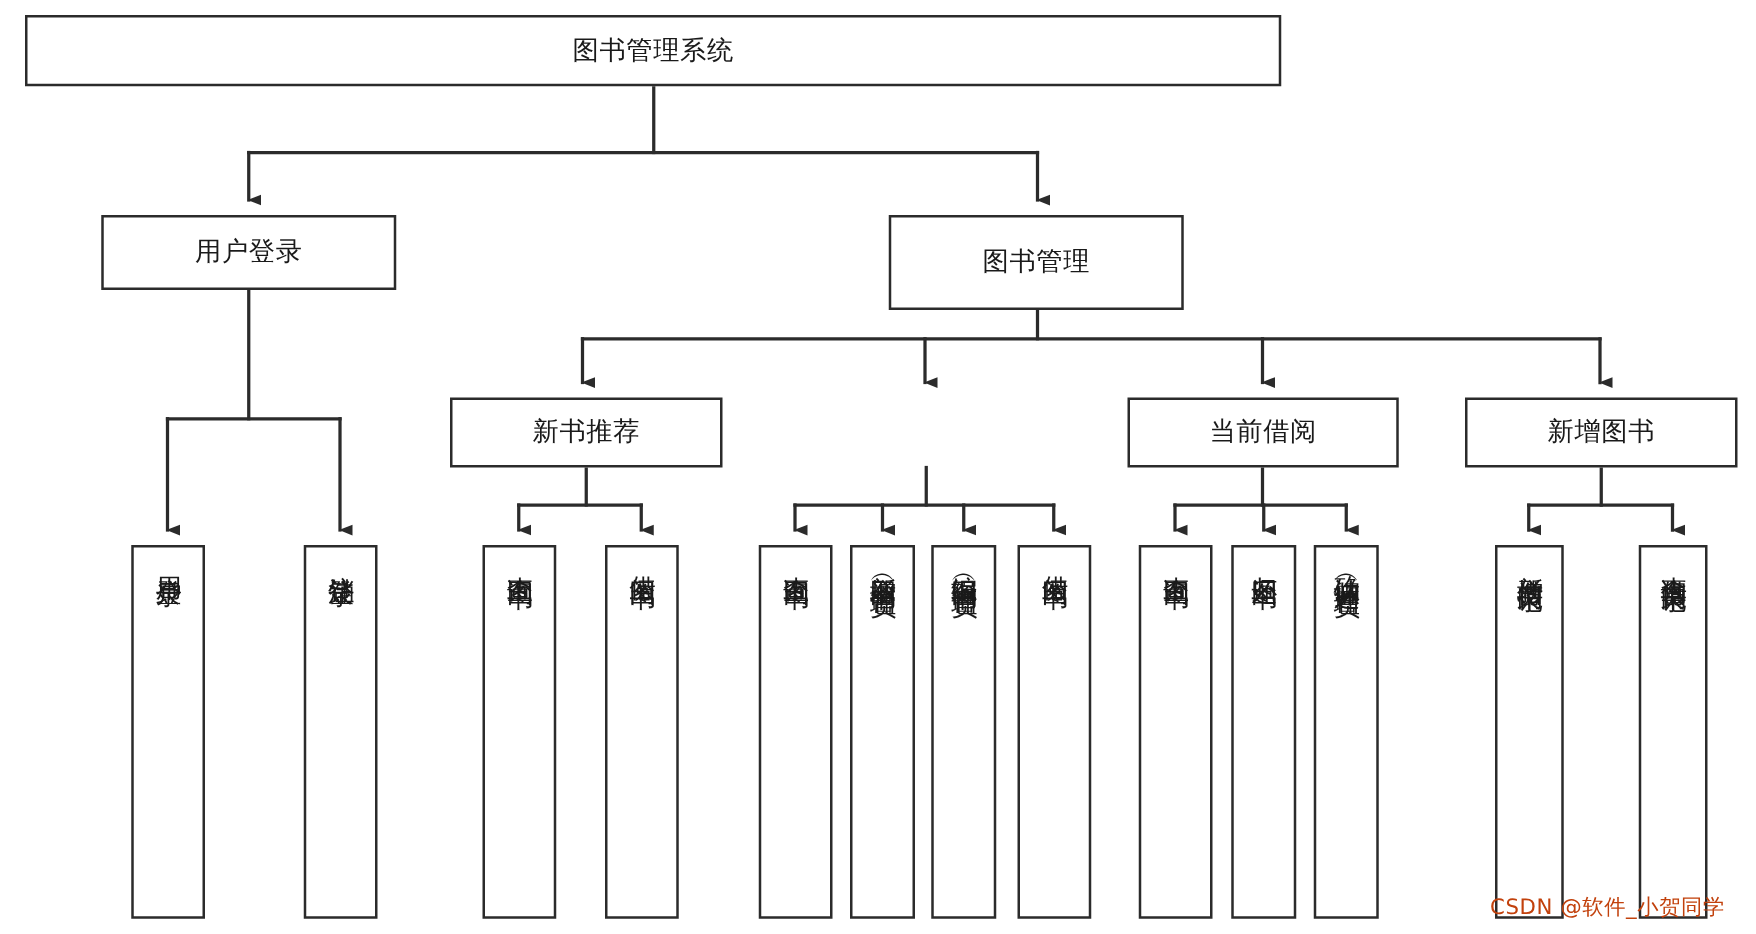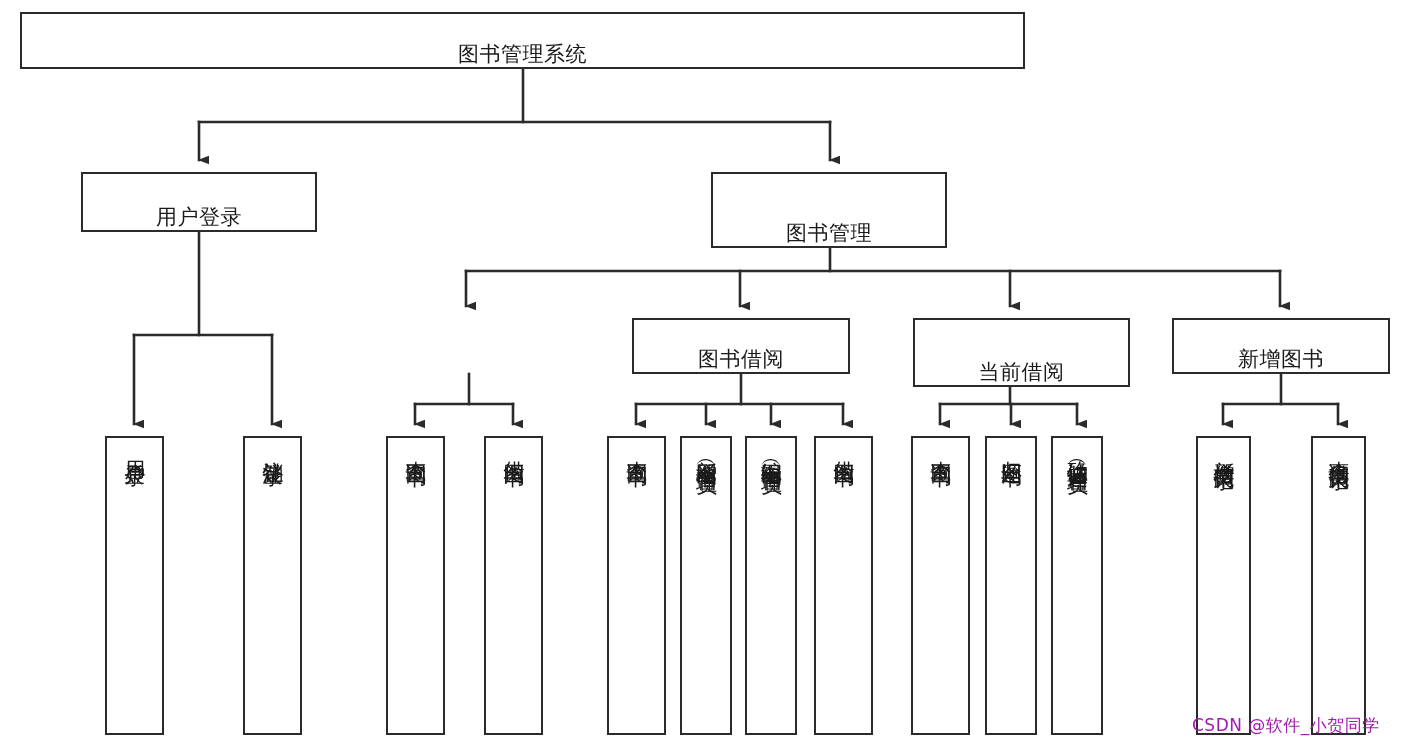--- a/index.html
+++ b/index.html
@@ -23,21 +23,21 @@
     top: 0;
     width: 1405px;
     height: 747px;
   }
   .node {
     position: absolute;
     box-sizing: border-box;
     background: #ffffff;
     border: 2px solid #2b2b2b;
     display: flex;
-    align-items: flex-end;
+    align-items: center;
     justify-content: center;
     color: #1a1a1a;
   }
   .node-label {
     display: block;
     text-align: center;
     line-height: 1.12;
     color: #1a1a1a;
   }
   .node.horizontal .node-label {
@@ -51,21 +51,21 @@
   .node.vertical .node-label {
     writing-mode: vertical-rl;
     text-orientation: upright;
     font-size: 21px;
     letter-spacing: 2px;
     line-height: 1;
     white-space: nowrap;
   }
   .watermark {
     position: absolute;
-    color: #a21caf;
+    color: #c2410c;
     font-size: 17px;
     white-space: nowrap;
     letter-spacing: 0.5px;
   }
 </style>
 </head>
 <body>
 
 <div id="diagram-root">
 
@@ -136,26 +136,26 @@
   </div>
 
   <div class="node horizontal" style="left:81px; top:172px; width:236px; height:60px;">
     <span class="node-label">用户登录</span>
   </div>
 
   <div class="node horizontal" style="left:711px; top:172px; width:236px; height:76px;">
     <span class="node-label">图书管理</span>
   </div>
 
-
-  <div class="node horizontal" style="left:632px; top:318px; width:218px; height:56px;">
-    <span class="node-label">图书借阅</span>
-  </div>
-
-  <div class="node horizontal" style="left:902px; top:318px; width:217px; height:69px;margin-left:11px;">
+  <div class="node horizontal" style="left:360px; top:318px; width:218px; height:56px;">
+    <span class="node-label">新书推荐</span>
+  </div>
+
+
+  <div class="node horizontal" style="left:902px; top:318px; width:217px; height:56px;">
     <span class="node-label">当前借阅</span>
   </div>
 
   <div class="node horizontal" style="left:1172px; top:318px; width:218px; height:56px;">
     <span class="node-label">新增图书</span>
   </div>
 
   <div class="node vertical" style="left:105px; top:436px; width:59px; height:299px;">
     <span class="node-label">用户登录</span>
   </div>

